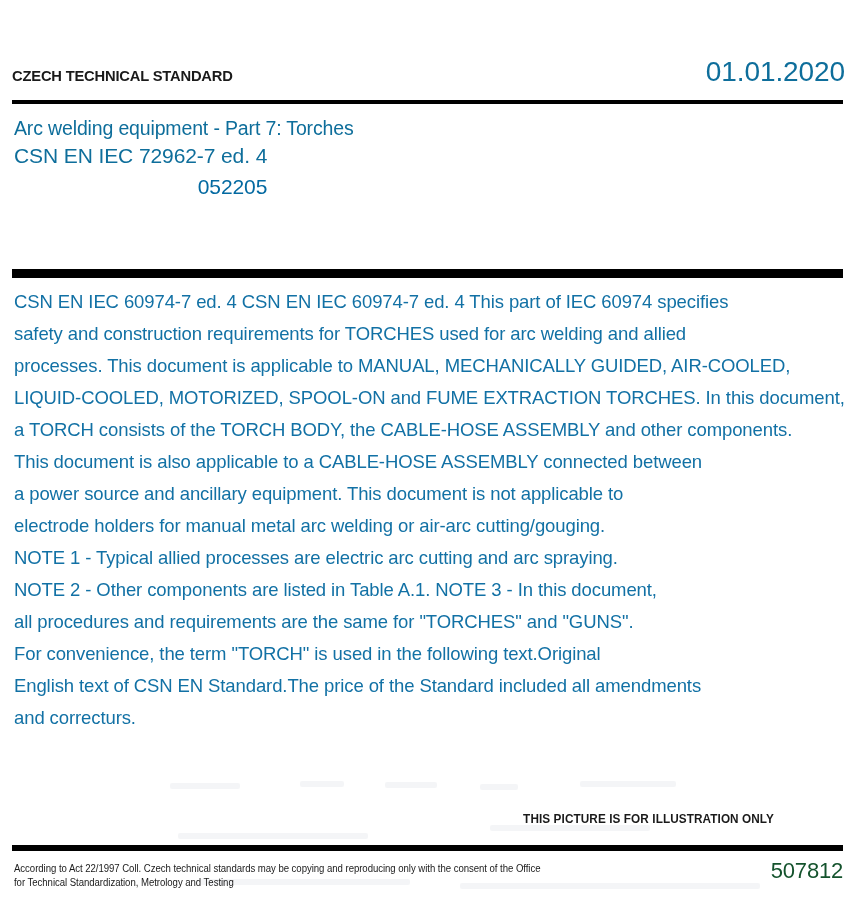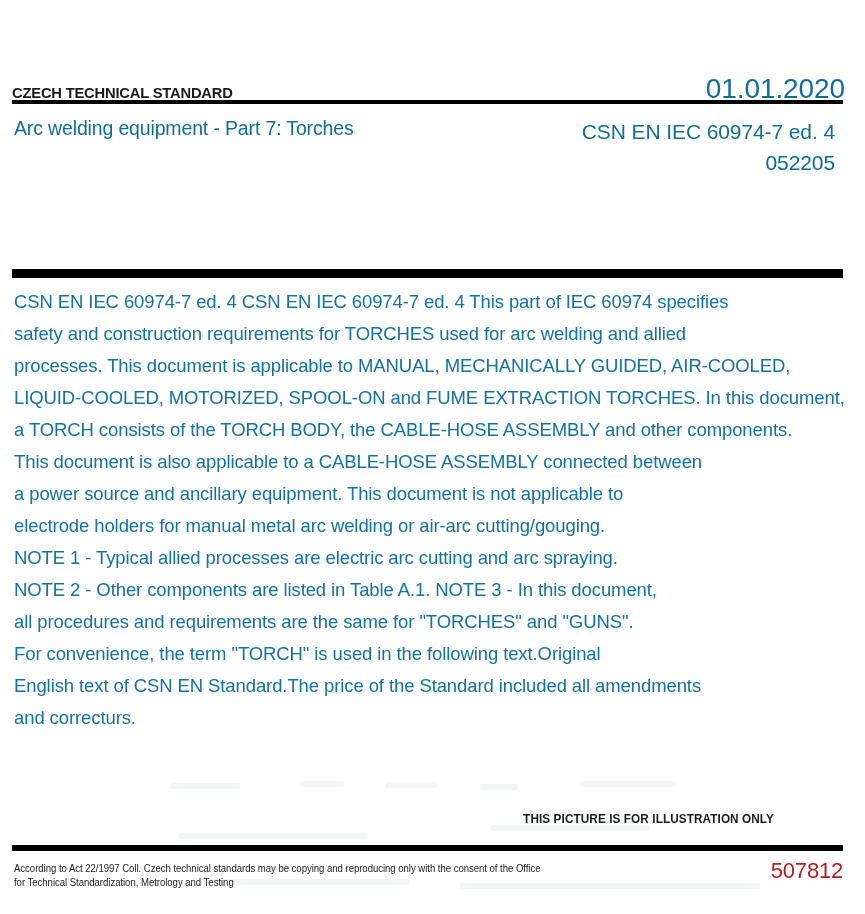--- a/index.html
+++ b/index.html
@@ -21,21 +21,21 @@
     position: absolute;
     inset: 0;
     overflow: hidden;
   }
 
   
   .header-row {
     position: absolute;
     left: 12px;
     right: 20px;
-    top: 73px;
+    top: 56px;
     height: 24px;
     display: flex;
     align-items: baseline;
     justify-content: space-between;
   }
   .kicker {
     font-size: 15.5px;
     font-weight: bold;
     color: #1a1a1a;
     letter-spacing: -0.2px;
@@ -61,20 +61,21 @@
 
   
   .title-row {
     position: absolute;
     left: 14px;
     right: 30px;
     top: 116px;
     display: flex;
     align-items: flex-start;
     justify-content: space-between;
+    flex-direction: column;
   }
   .doc-title {
     font-size: 19.5px;
     color: #0e6e9b;
     letter-spacing: -0.15px;
     white-space: nowrap;
     line-height: 24px;
   }
   .ref-block {
     text-align: right;
@@ -171,42 +172,42 @@
     line-height: 14px;
     color: #1a1a1a;
     max-width: 600px;
     transform: scaleX(0.96);
     transform-origin: left top;
     letter-spacing: -0.05px;
   }
   .legal .lg-line { display: block; white-space: nowrap; }
   .order-no {
     font-size: 22px;
-    color: #b91c1c;
+    color: #14532d;
     white-space: nowrap;
     letter-spacing: -0.2px;
     margin-top: -4px;
   }
 </style>
 </head>
 <body>
 
 <div class="page">
 
   <div class="header-row">
     <div class="kicker">CZECH TECHNICAL STANDARD</div>
     <div class="header-date">01.01.2020</div>
   </div>
 
   <div class="rule-thin"></div>
 
   <div class="title-row">
     <div class="doc-title">Arc welding equipment - Part 7: Torches</div>
     <div class="ref-block">
-      <div class="ref-code">CSN EN IEC 60974-7 ed. 4</div>
+      <div class="ref-code">CSN EN IEC 72962-7 ed. 4</div>
       <div class="ref-class">052205</div>
     </div>
   </div>
 
   <div class="rule-thick"></div>
 
   <div class="abstract">
     <span class="ln">CSN EN IEC 60974-7 ed. 4 CSN EN IEC 60974-7 ed. 4    This part of IEC 60974 specifies</span>
     <span class="ln">safety and construction requirements for TORCHES used for arc welding and allied</span>
     <span class="ln">processes. This document is applicable to MANUAL, MECHANICALLY GUIDED, AIR-COOLED,</span>

